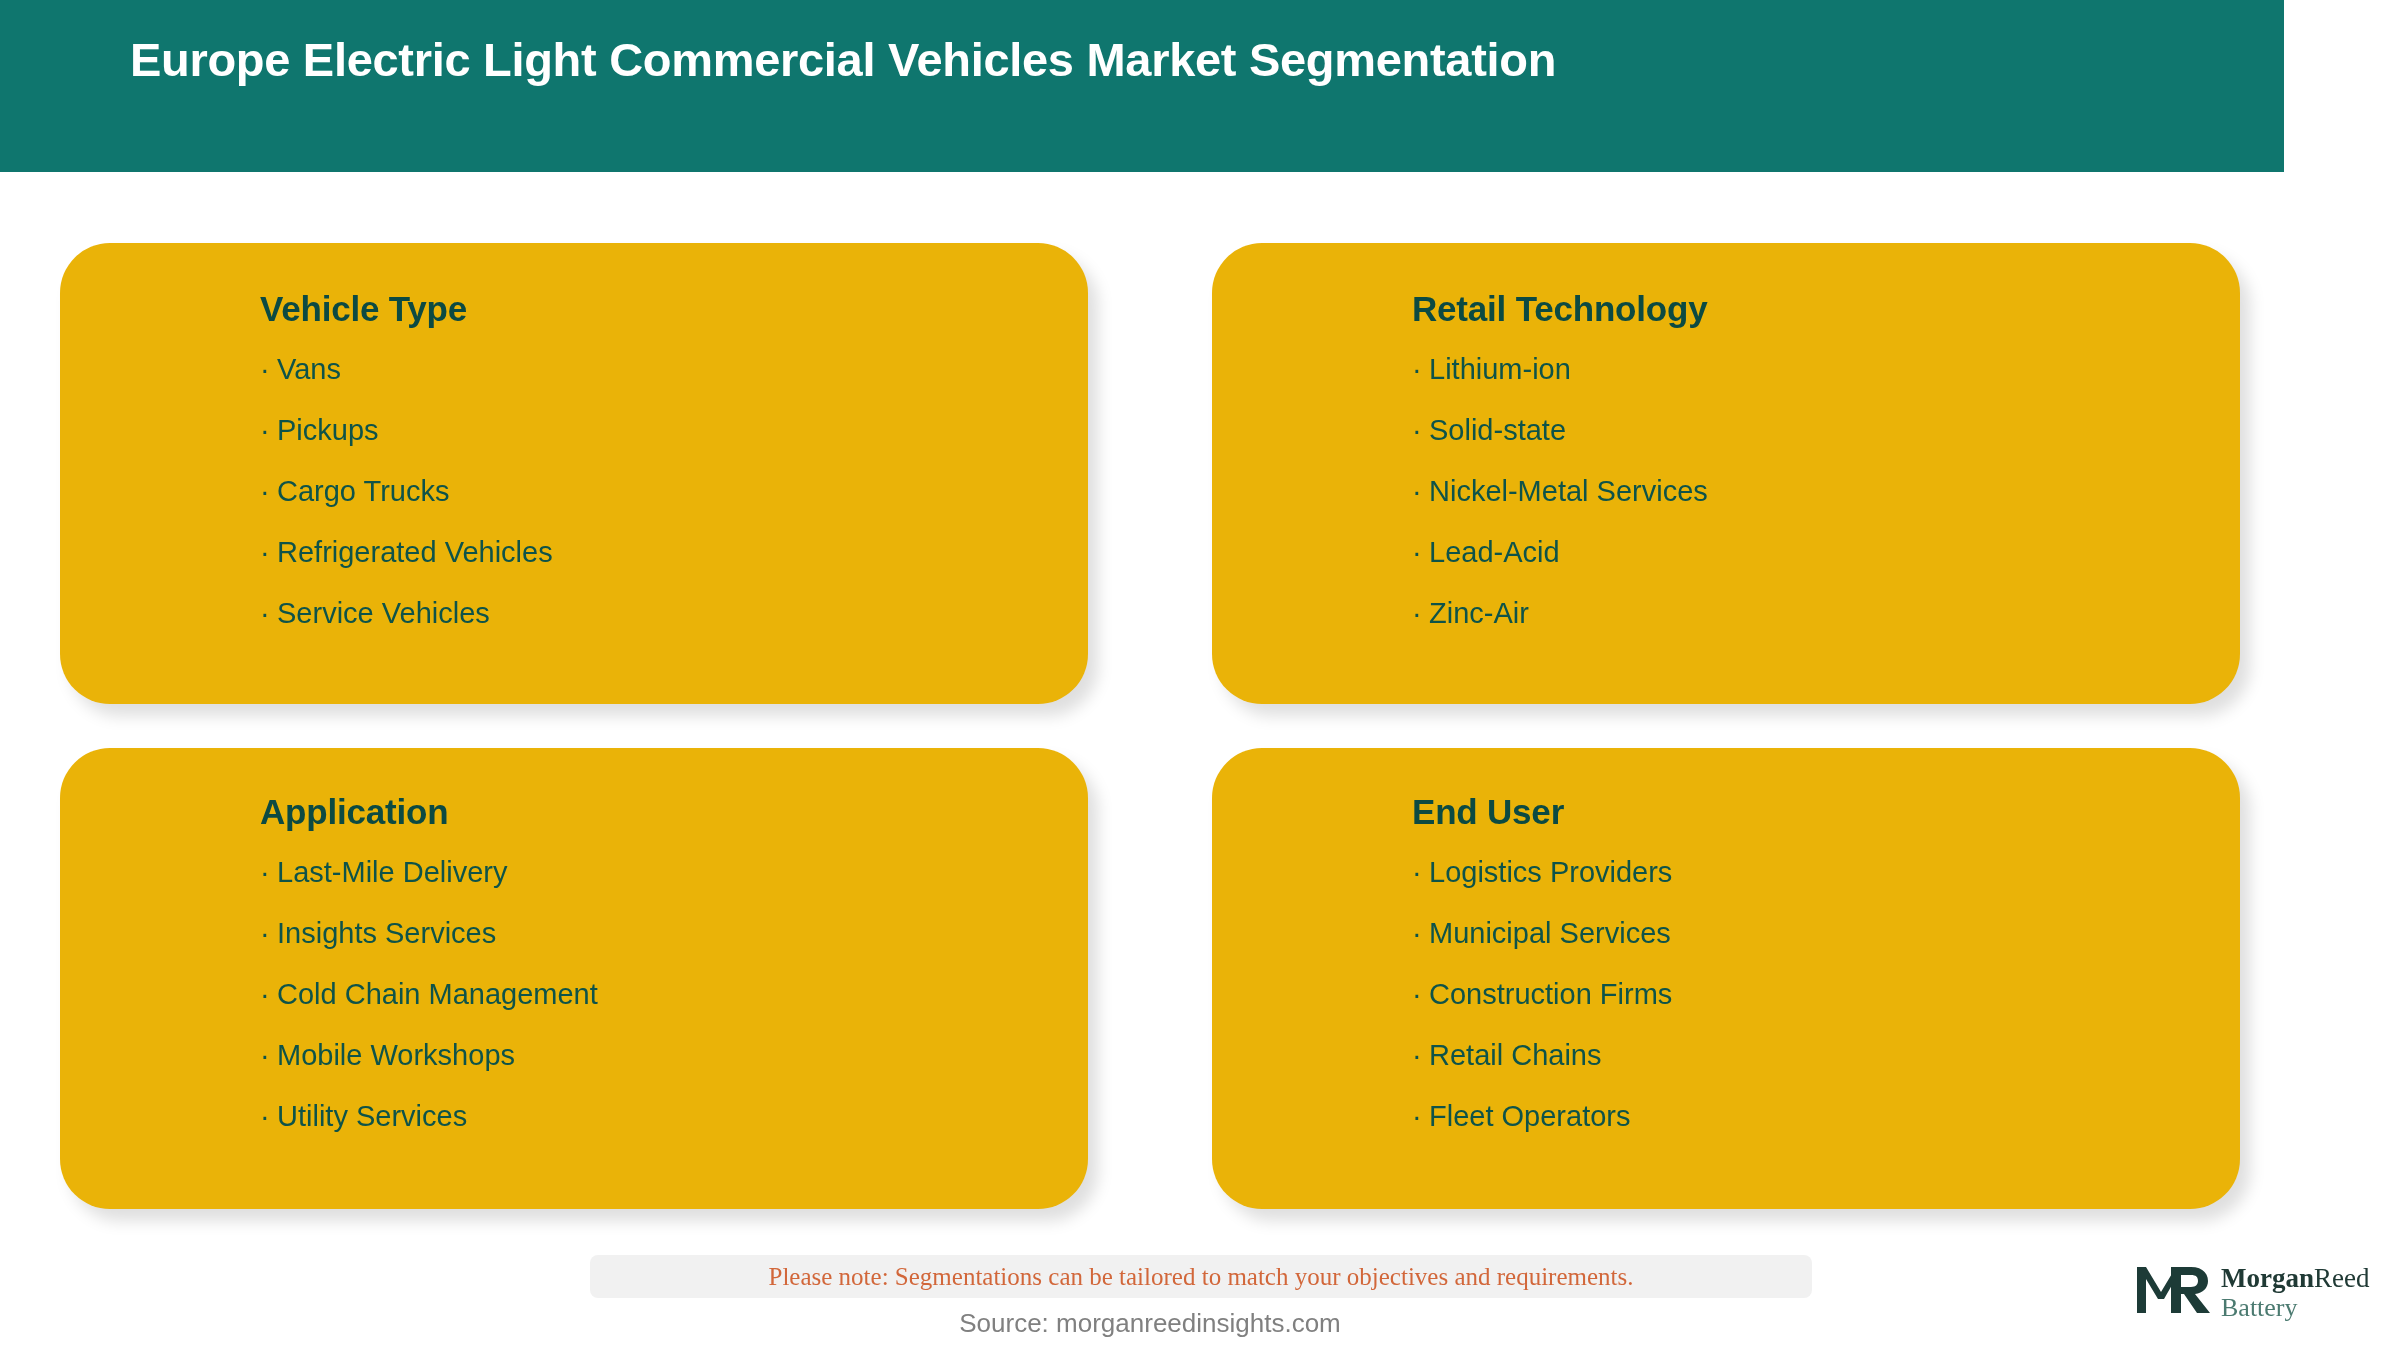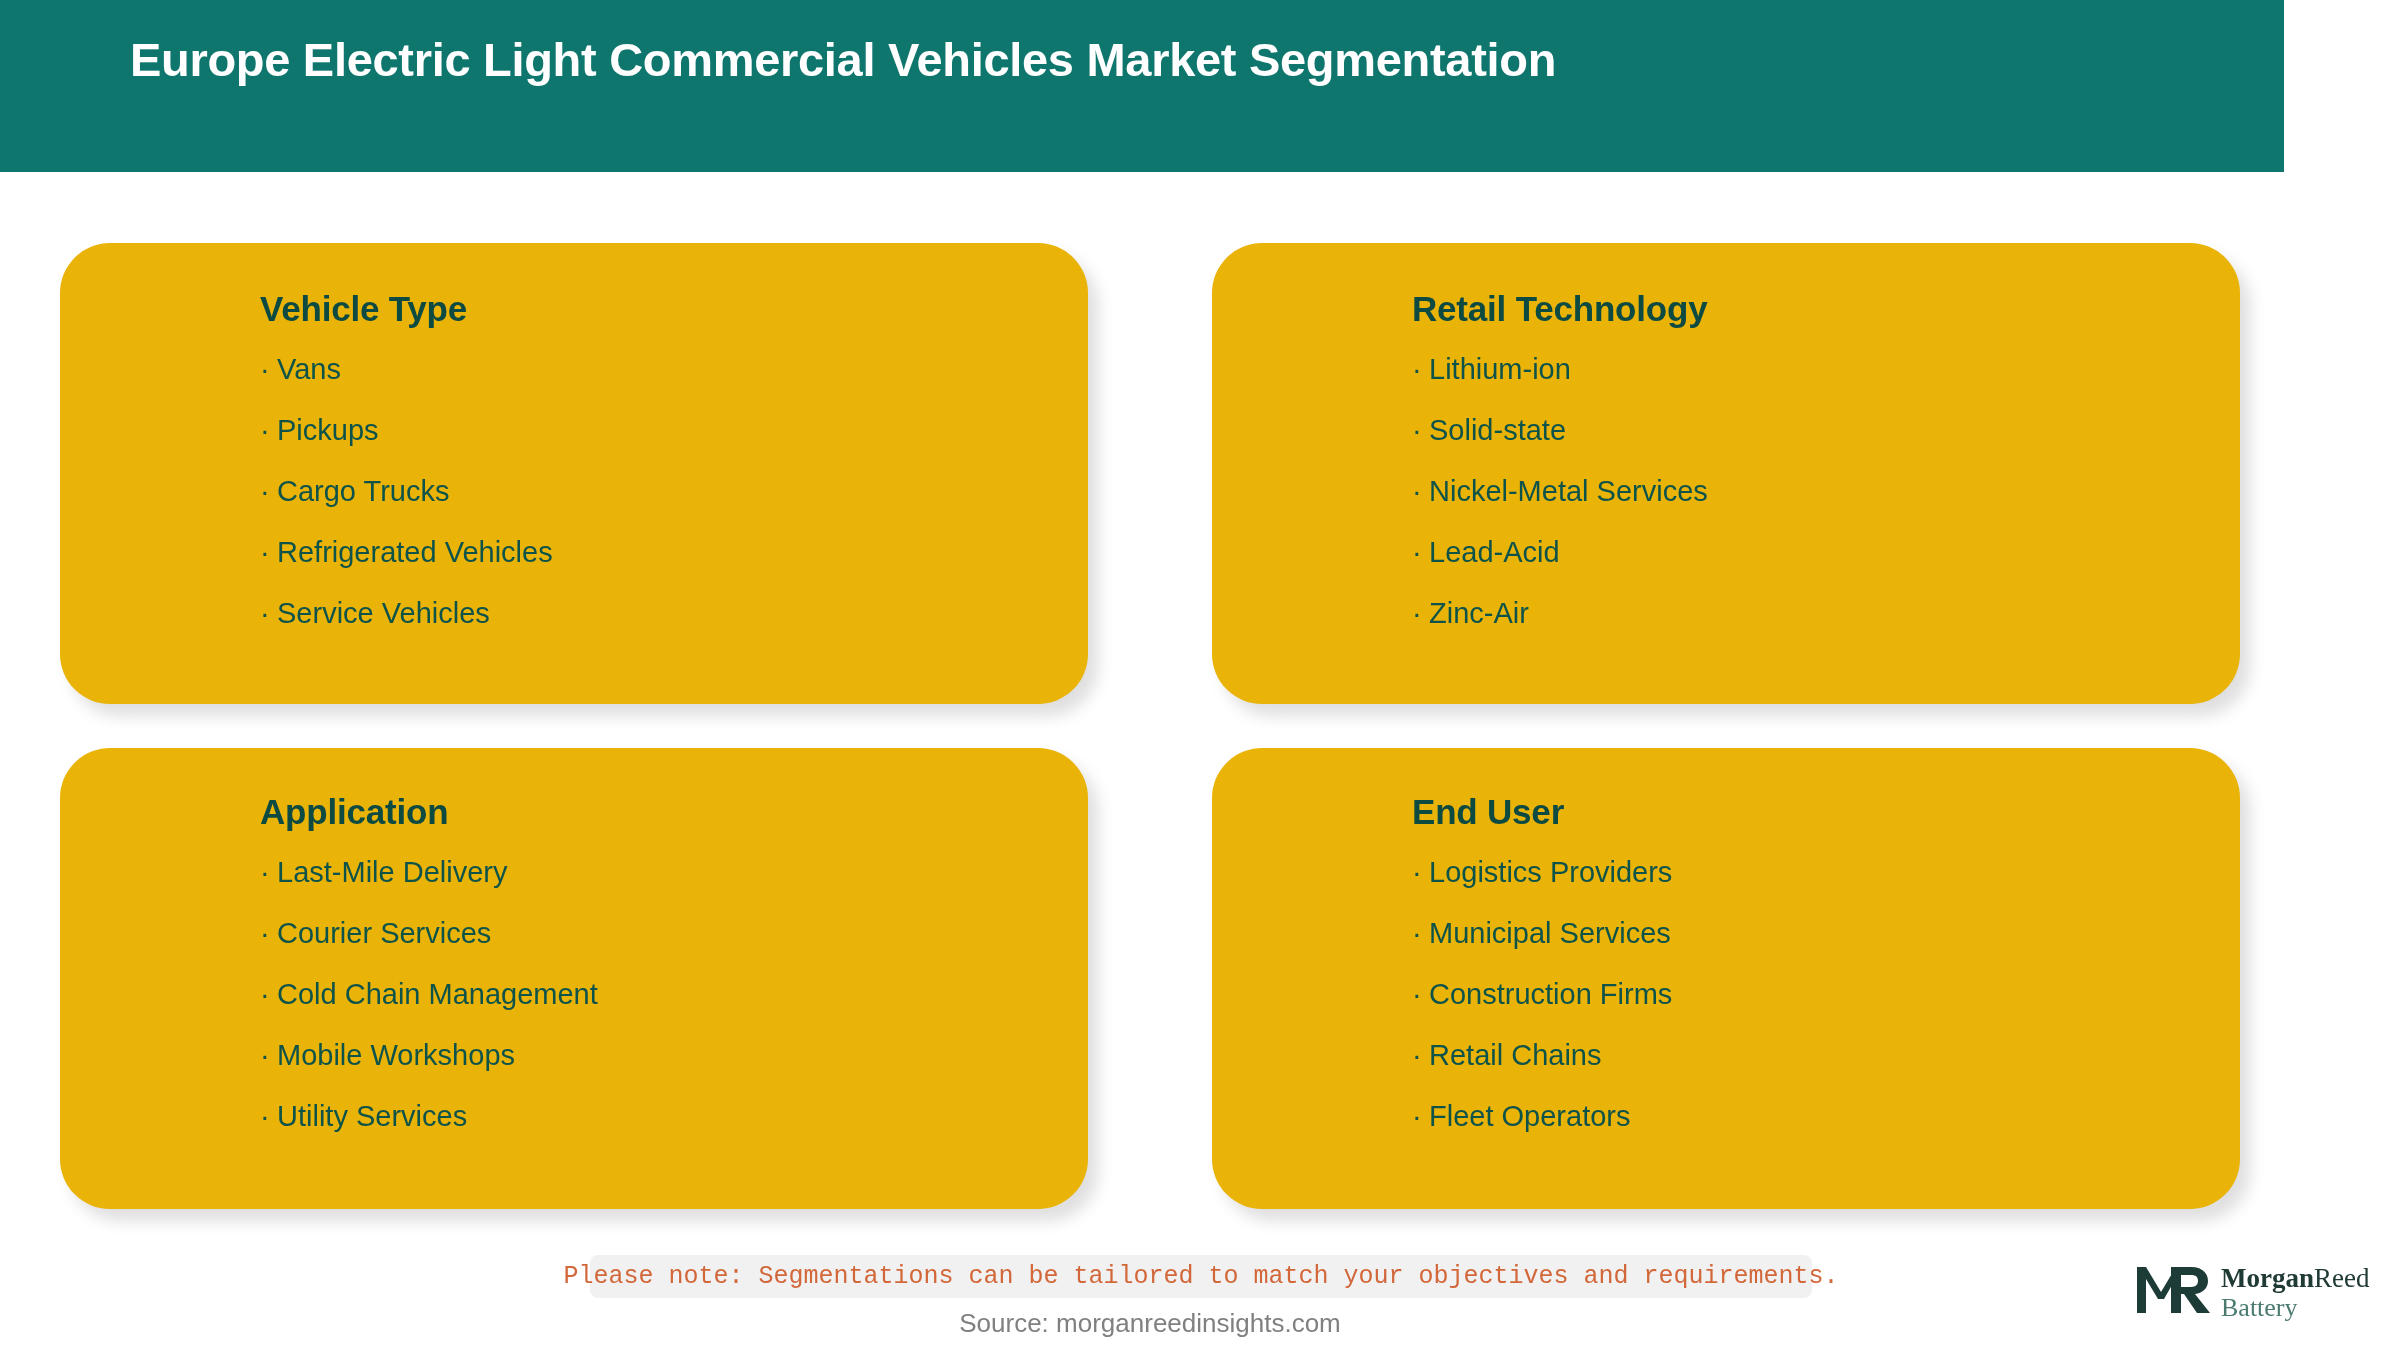--- a/index.html
+++ b/index.html
@@ -101,21 +101,21 @@
     height: 43px;
     background: #f1f1f1;
     border-radius: 8px;
     box-sizing: border-box;
     display: flex;
     align-items: center;
     justify-content: center;
   }
   .note-text {
     color: #d2673a;
-    font-family: Liberation Mono, monospace;
+    font-family: Liberation Serif, serif;
     font-size: 25px;
     line-height: 30px;
     white-space: nowrap;
   }
   .source-line {
     position: absolute;
     left: 0;
     top: 1307px;
     width: 2300px;
     text-align: center;
@@ -196,21 +196,21 @@
       <li><span class="bullet">·</span><span>Zinc-Air</span></li>
     </ul>
   </div>
 </div>
 
 <div class="card card-c1 card-r2">
   <div class="card-inner">
     <h2 class="card-heading">Application</h2>
     <ul class="card-list">
       <li><span class="bullet">·</span><span>Last-Mile Delivery</span></li>
-      <li><span class="bullet">·</span><span>Courier Services</span></li>
+      <li><span class="bullet">·</span><span>Insights Services</span></li>
       <li><span class="bullet">·</span><span>Cold Chain Management</span></li>
       <li><span class="bullet">·</span><span>Mobile Workshops</span></li>
       <li><span class="bullet">·</span><span>Utility Services</span></li>
     </ul>
   </div>
 </div>
 
 <div class="card card-c2 card-r2">
   <div class="card-inner">
     <h2 class="card-heading">End User</h2>

